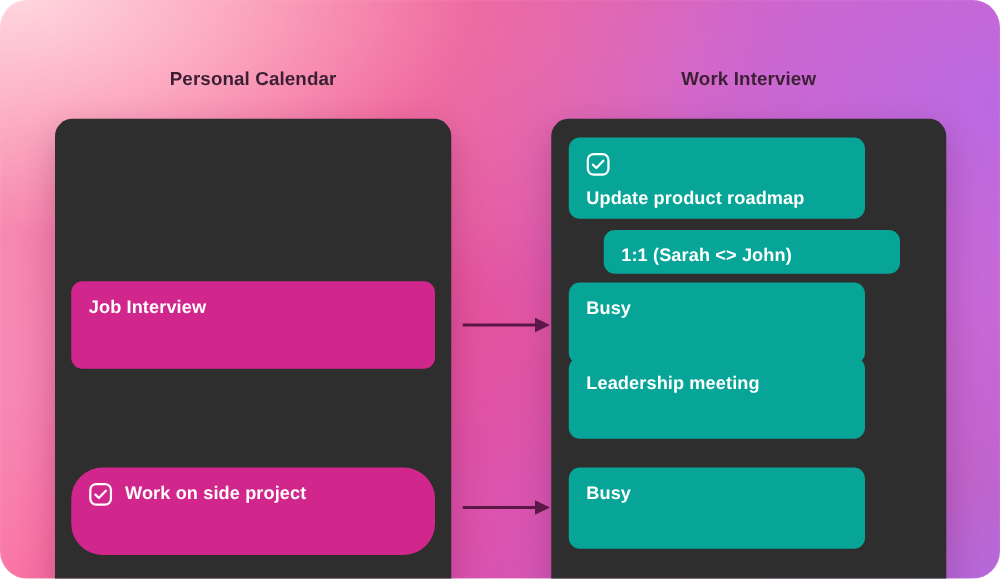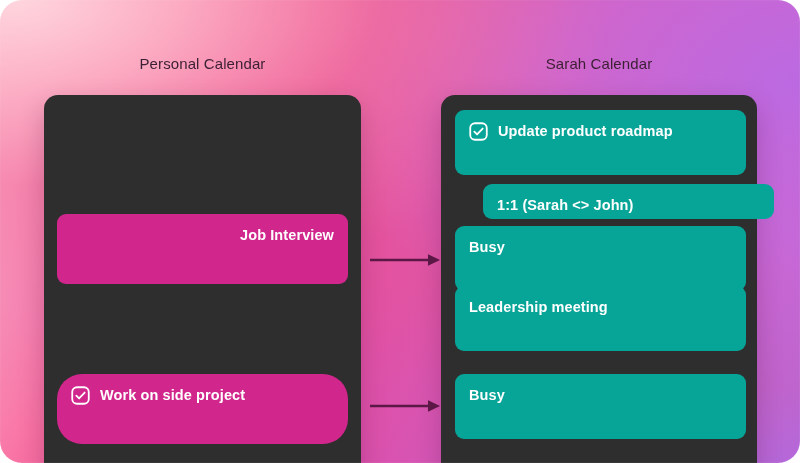--- a/index.html
+++ b/index.html
@@ -19,21 +19,21 @@
       radial-gradient(110% 120% at 100% 18%, rgba(186,106,228,0.95) 0%, rgba(196,108,225,0.70) 28%, rgba(214,92,170,0.25) 55%, rgba(214,92,170,0.0) 78%),
       radial-gradient(130% 120% at 52% 8%, rgba(243,90,140,0.95) 0%, rgba(236,86,150,0.55) 35%, rgba(220,96,180,0.15) 62%, rgba(220,96,180,0) 80%),
       linear-gradient(118deg, #fdc6d3 0%, #f86fa2 26%, #e8489a 46%, #cf59bd 70%, #b06ae0 100%);
   }
 
   
   .col-title {
     position: absolute;
     top: 55px;
     font-size: 15px;
-    font-weight: 400;
+    font-weight: 700;
     letter-spacing: 0.1px;
     color: #3b1f33;
     text-align: center;
     white-space: nowrap;
   }
   #title-left  { left: 44px;  width: 317px; }
   #title-right { left: 441px; width: 316px; }
 
   
   .panel {
@@ -64,21 +64,21 @@
     display: flex;
     align-items: flex-start;
     gap: 10px;
     color: #ffffff;
     font-size: 14.5px;
     font-weight: 700;
     letter-spacing: 0.1px;
     line-height: 1.1;
   }
   .event.personal { background: #d1268c; left: 13px; width: 291px; }
-  .event.work     { background: #07a598; left: 14px; width: 291px; }
+  .event.work     { background: #07a598; left: 14px; width: 237px; flex-direction: column; }
 
   .event-label { display: block; padding-top: 1px; }
 
   
   .check-box {
     flex: 0 0 auto;
     width: 19px;
     height: 19px;
     margin-top: -1px;
   }
@@ -102,24 +102,24 @@
     box-shadow: inset 0 0 0 1px rgba(255,255,255,0.05);
   }
 </style>
 </head>
 <body>
 
 <div id="stage">
 
   <div class="col-title" id="title-left">Personal Calendar</div>
 
-  <div class="col-title" id="title-right">Sarah Calendar</div>
+  <div class="col-title" id="title-right">Work Interview</div>
 
   <div class="panel" id="panel-personal">
-      <div class="event personal" style="top: 119px; height: 70px; justify-content: flex-end;">
+      <div class="event personal" style="top: 130px; height: 70px;">
         <span class="event-label">Job Interview</span>
       </div>
       <div class="event personal" style="top: 279px; height: 70px; border-radius: 25px;">
         <span class="check-box">
           <svg viewBox="0 0 20 20" width="19" height="19" aria-hidden="true">
             <rect x="1.3" y="1.3" width="17.4" height="17.4" rx="5" ry="5" fill="none" stroke="#ffffff" stroke-width="1.9"></rect>
             <path d="M5.6 10.2 L8.5 13.1 L14.4 6.9" fill="none" stroke="#ffffff" stroke-width="1.9" stroke-linecap="round" stroke-linejoin="round"></path>
           </svg>
         </span>
         <span class="event-label">Work on side project</span>

